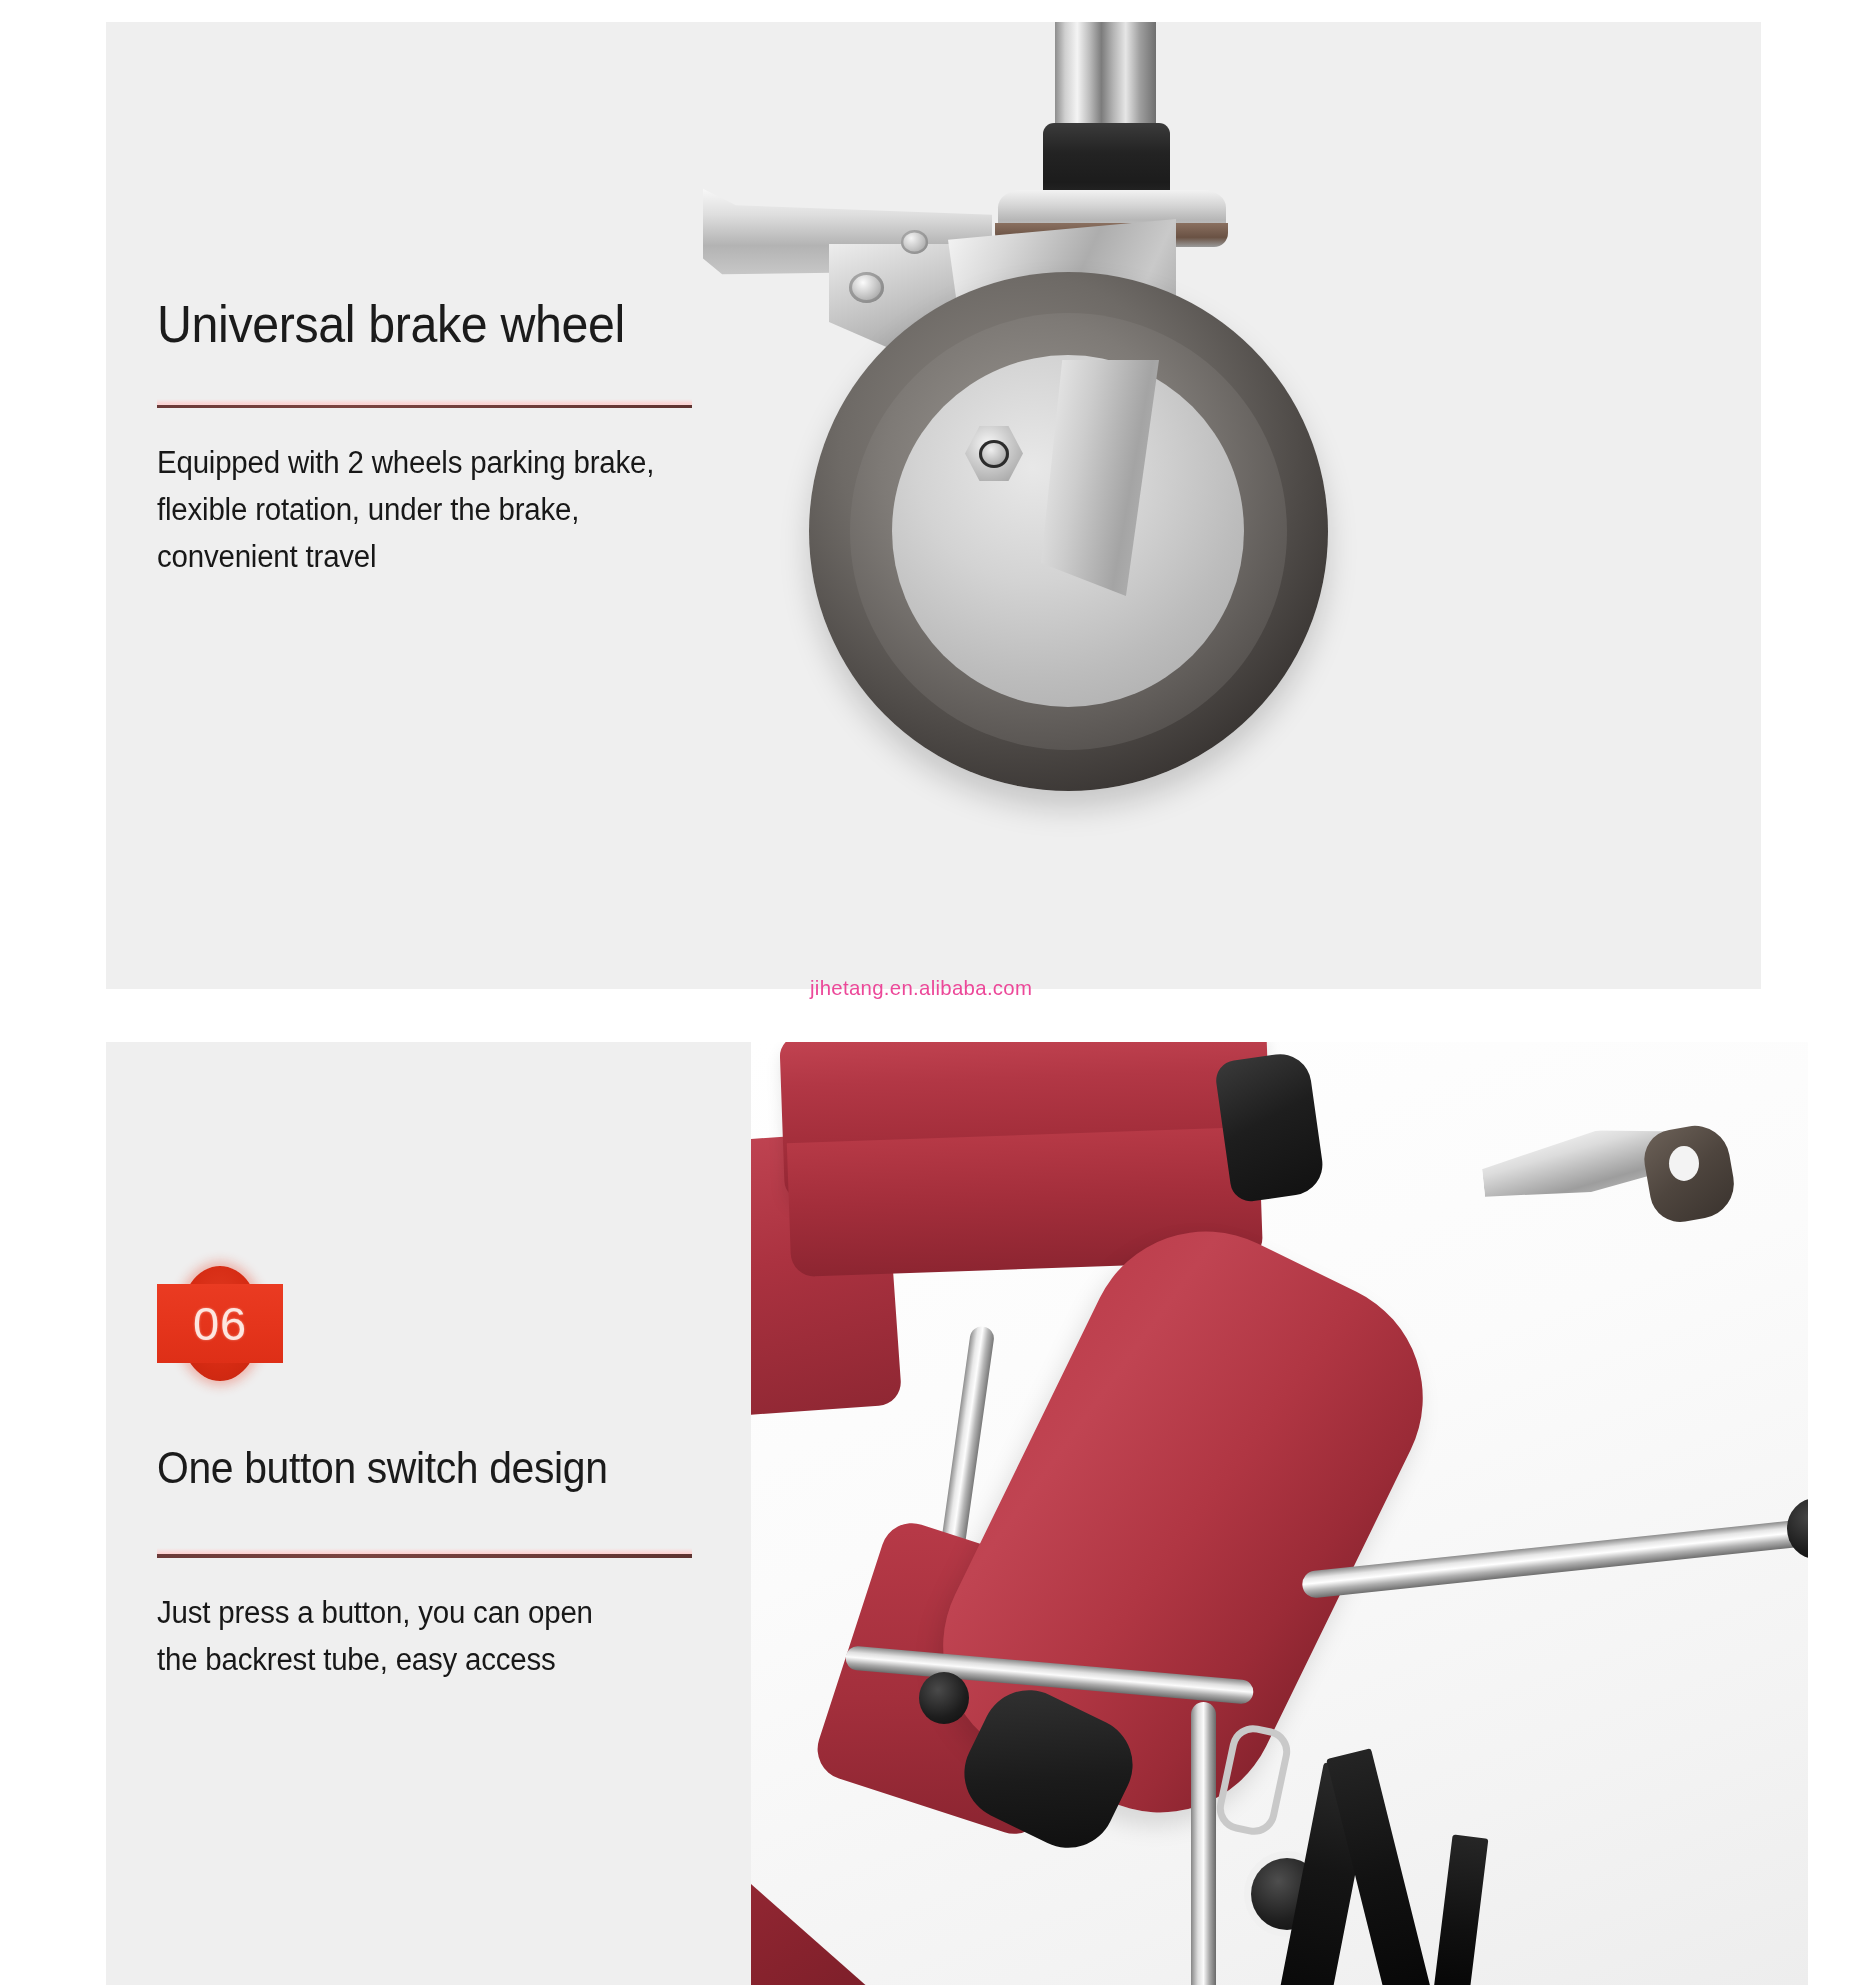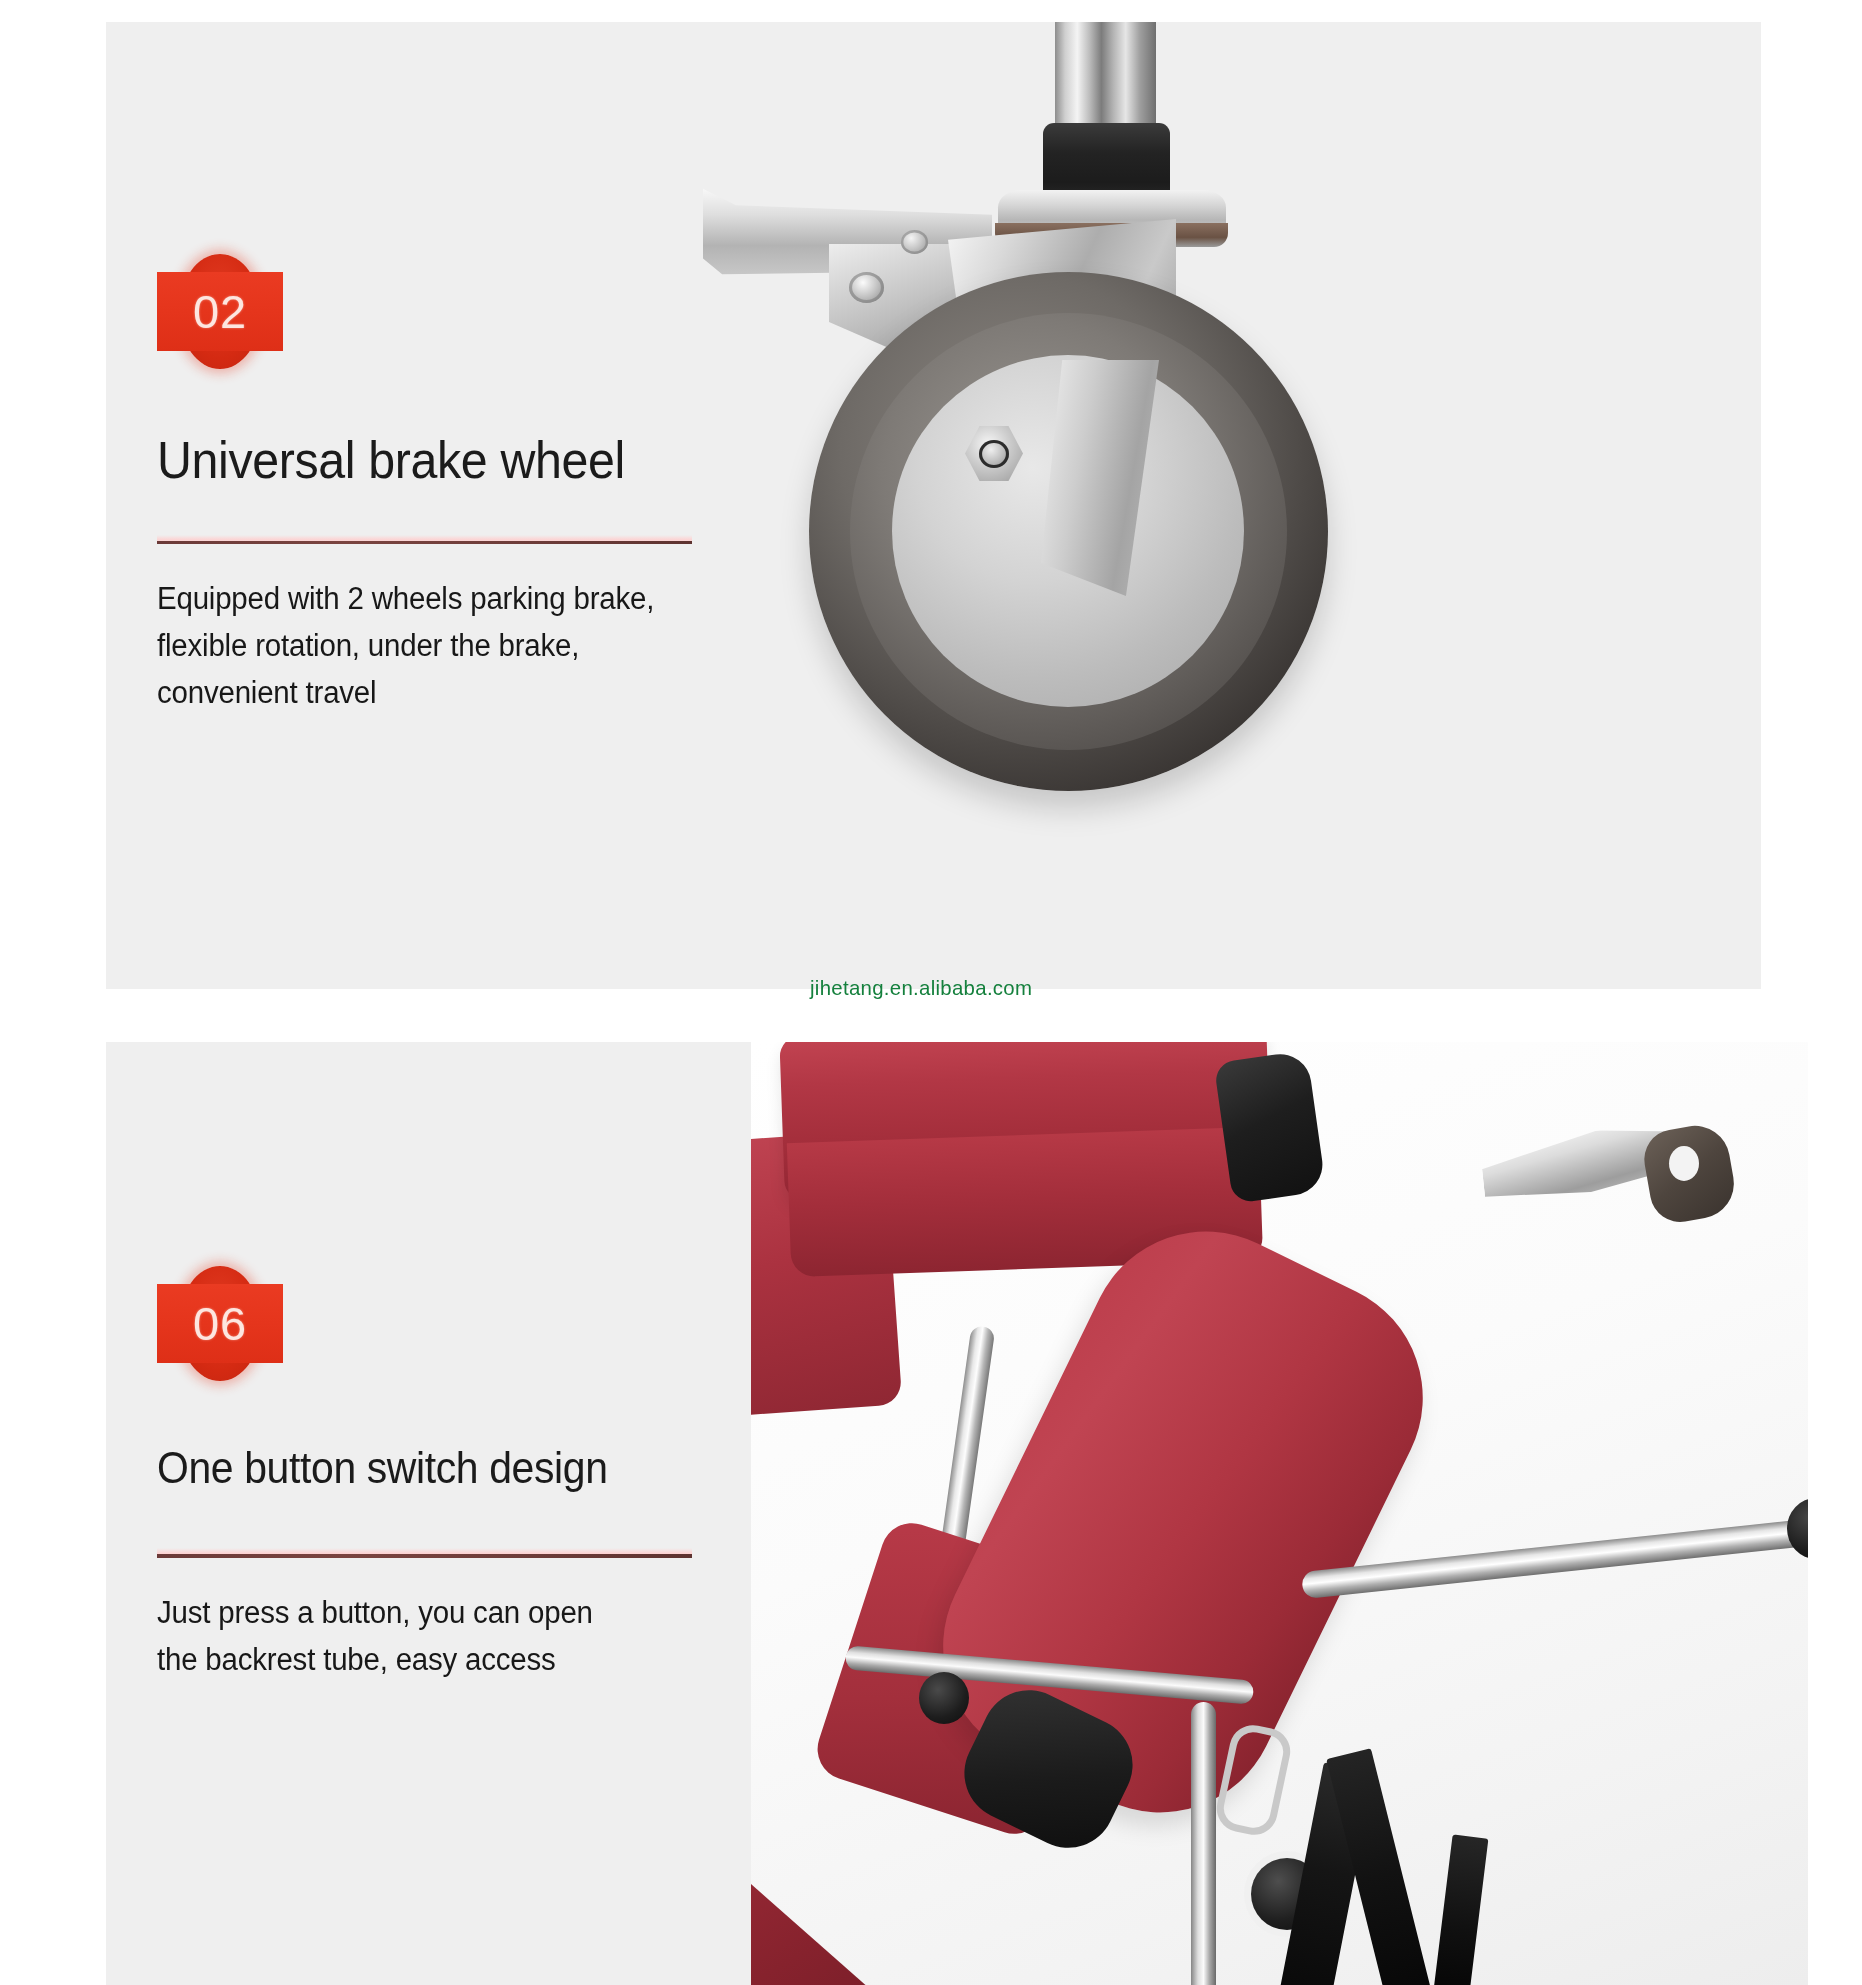--- a/index.html
+++ b/index.html
@@ -73,21 +73,21 @@
     font-size:31px;font-weight:400;color:#181818;
     line-height:1.52;letter-spacing:-0.2px;
     transform:scaleX(0.95);transform-origin:left center;
   }
   .feature-body .ln{display:block;white-space:nowrap;}
 
   
   #watermark{
     position:absolute;left:810px;top:977px;
     font-family:"Liberation Sans", sans-serif;
-    font-size:20.4px;color:#15803d;letter-spacing:0.3px;
+    font-size:20.4px;color:#ec4899;letter-spacing:0.3px;
     z-index:40;white-space:nowrap;
   }
 
   
   #photo-caster{
     position:absolute;left:597px;top:0;width:1057px;height:967px;
     background:#efefef;overflow:hidden;
   }
   .chrome-tube{
     position:absolute;left:352px;top:-7.9px;width:101px;height:118px;
@@ -323,26 +323,20 @@
         <div class="tire-inner"></div>
         <div class="hub"></div>
         <div class="hub-nut"></div>
         <div class="hub-nut-in"></div>
       </div>
       <div class="fork-leg"></div>
     </div>
 
     <div class="text-col" id="brake-text">
 
-      <div class="badge">
-        <div class="badge-circle"></div>
-        <div class="badge-square">
-          <span class="badge-num">02</span>
-        </div>
-      </div>
 
       <h2 class="feature-title">Universal brake wheel</h2>
 
       <div class="divider">
         <div class="glow"></div>
         <div class="rule"></div>
       </div>
 
       <p class="feature-body">
         <span class="ln">Equipped with 2 wheels parking brake,</span>

